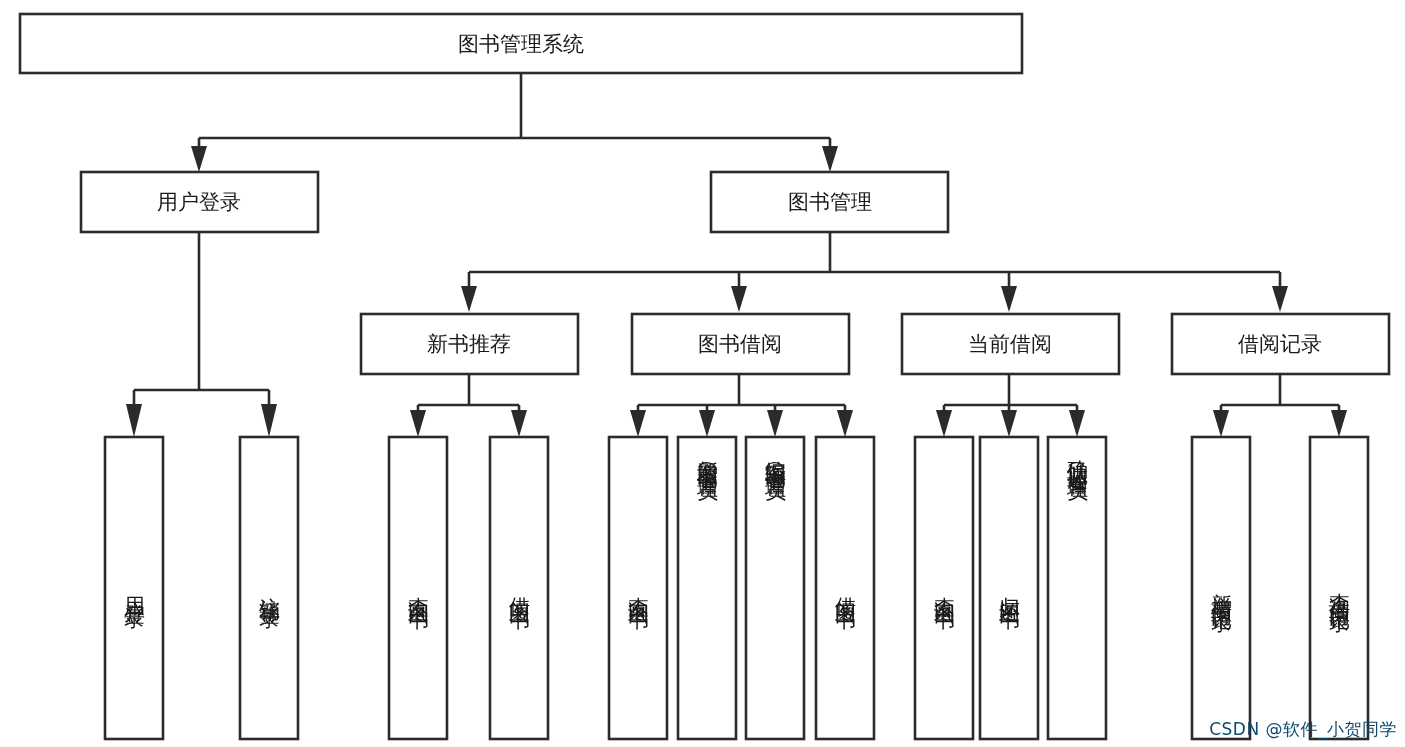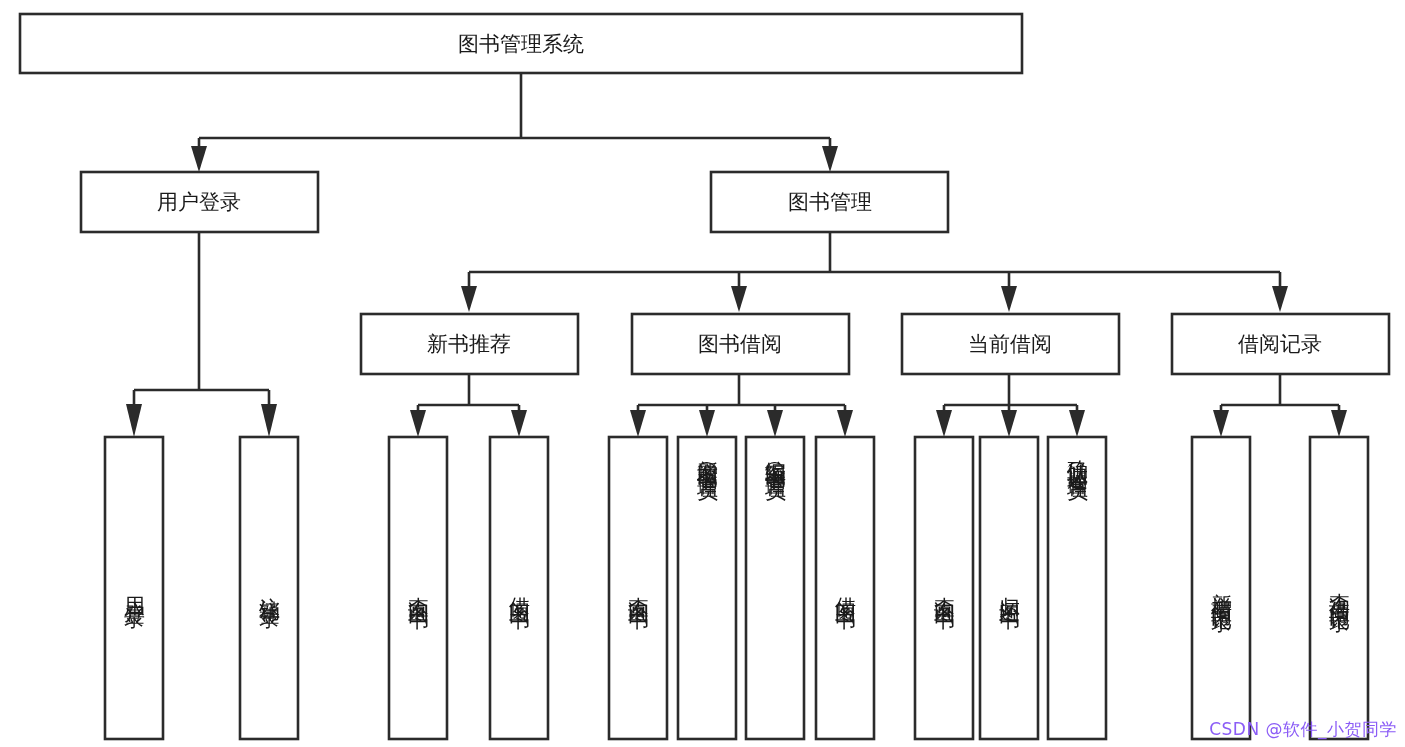--- a/index.html
+++ b/index.html
@@ -226,17 +226,17 @@
 
     <div style="position:absolute;left:1192px;top:437px;width:58px;height:302px;display:flex;align-items:center;justify-content:center;">
       <span style="writing-mode:vertical-rl;text-orientation:upright;font-size:21px;color:#1a1a1a;letter-spacing:4px;line-height:1;">新增借阅记录</span>
     </div>
 
     <div style="position:absolute;left:1310px;top:437px;width:58px;height:302px;display:flex;align-items:center;justify-content:center;">
       <span style="writing-mode:vertical-rl;text-orientation:upright;font-size:21px;color:#1a1a1a;letter-spacing:4px;line-height:1;">查询借阅记录</span>
     </div>
   </div>
 
-  <div style="position:absolute;right:8px;bottom:6px;color:#8b5cf6;font-size:17px;
+  <div style="position:absolute;right:8px;bottom:6px;color:#0c4a6e;font-size:17px;
               font-family:'DejaVu Sans','Liberation Sans',sans-serif;letter-spacing:0.5px;
               white-space:nowrap;pointer-events:none;">CSDN @软件_小贺同学</div>
 
 </div>
 
 </body></html>

